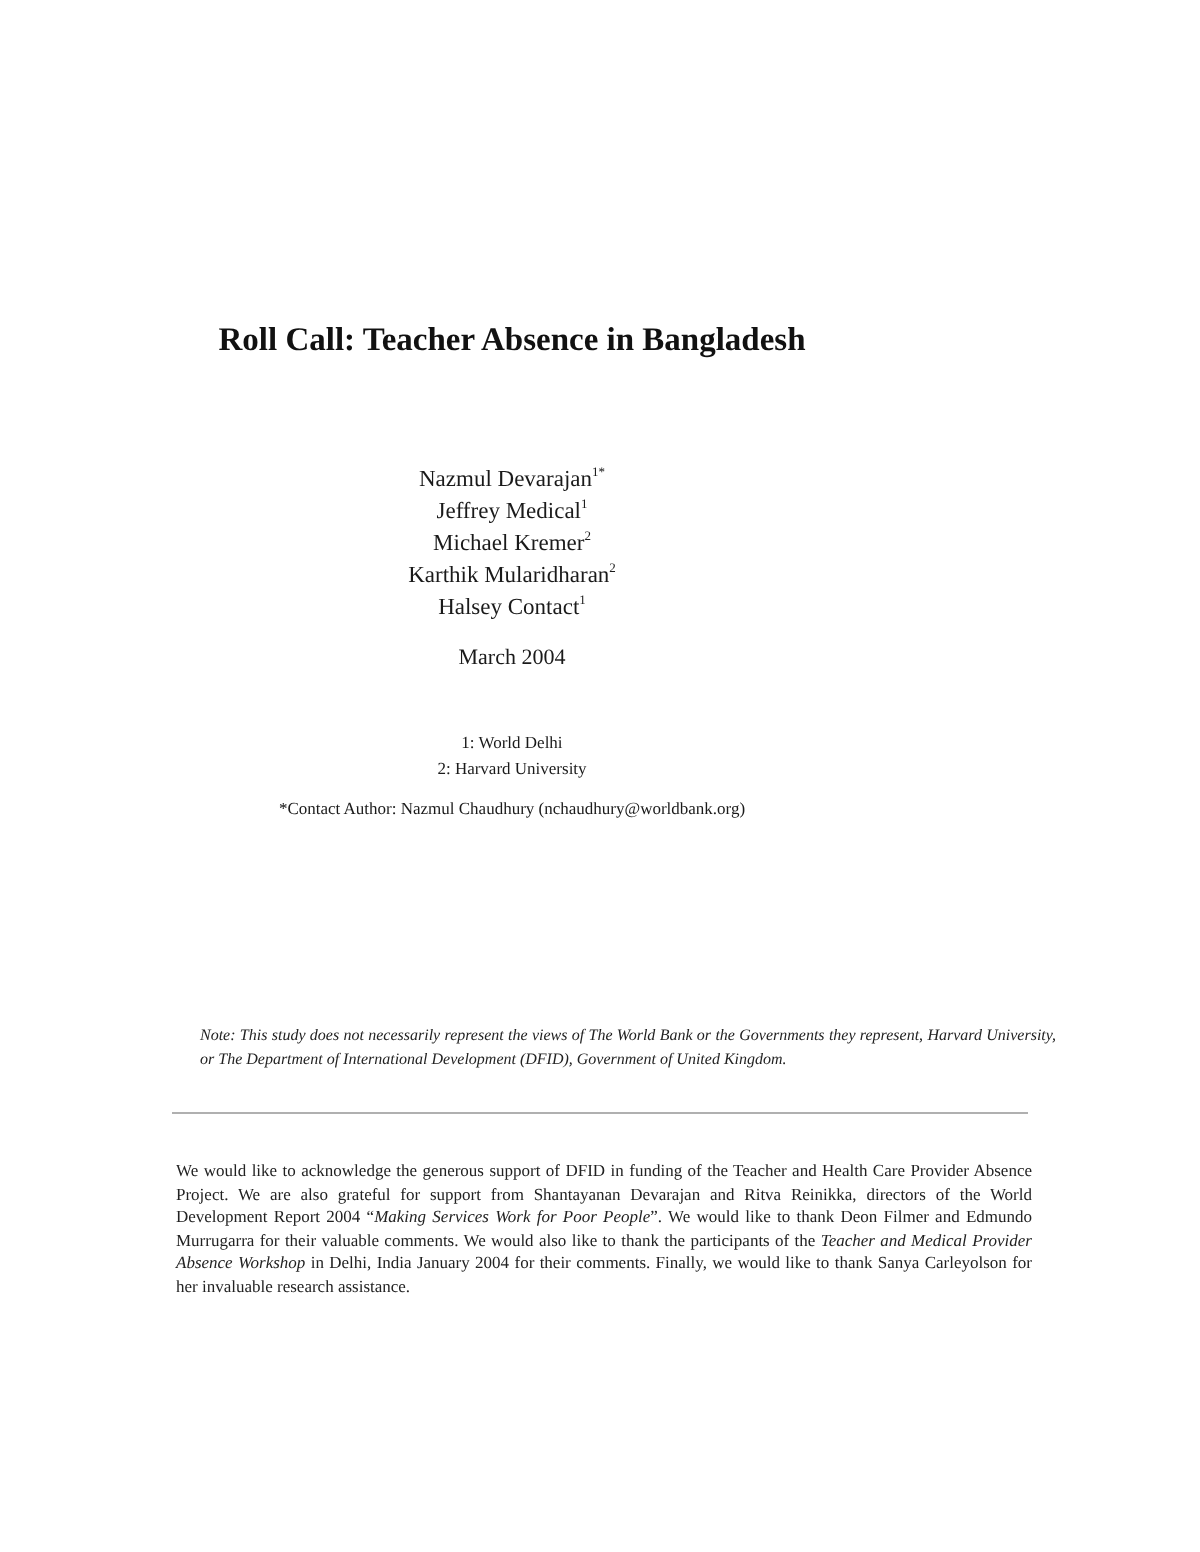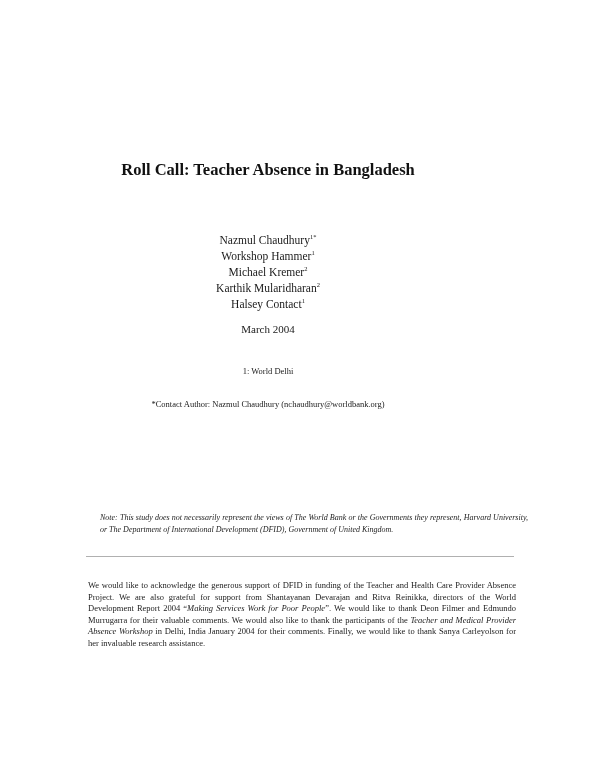--- a/index.html
+++ b/index.html
@@ -1,21 +1,21 @@
 <!DOCTYPE html>
 <html><head>
   <meta charset="utf-8">
   <style>
     html, body { margin: 0; padding: 0; background: #ffffff; }
     body {
       width: 600px; height: 776px; position: relative; overflow: hidden;
       font-family: "Liberation Serif", "DejaVu Serif", serif; color: #1a1a1a;
     }
     .abs { position: absolute; }
-    .center { left: 12px; width: 512px; text-align: center; }
+    .center { left: 0; width: 512px; text-align: center; }
     .title {
       top: 160px; font-size: 16.5px; font-weight: bold; color: #111;
     }
     .authors { top: 232px; font-size: 11.5px; line-height: 16px; }
     .authors div { white-space: nowrap; }
     .authors sup { font-size: 6.5px; vertical-align: 5px; line-height: 0; }
     .date { top: 323px; font-size: 11px; }
     .aff { top: 365px; font-size: 8.5px; line-height: 13px; }
     .contact { top: 399px; font-size: 8.5px; }
     .note {
@@ -30,31 +30,32 @@
       text-align: justify; color: #222;
     }
     .ack i { }
   </style>
 </head>
 <body>
 
 <div class="abs center title">Roll Call: Teacher Absence in Bangladesh</div>
 
 <div class="abs center authors">
-  <div><span>Nazmul Chaudhury</span><sup>1*</sup></div>
-  <div><span>Workshop Hammer</span><sup>1</sup></div>
+  <div><span>Nazmul Devarajan</span><sup>1*</sup></div>
+  <div><span>Jeffrey Medical</span><sup>1</sup></div>
   <div><span>Michael Kremer</span><sup>2</sup></div>
   <div><span>Karthik Mularidharan</span><sup>2</sup></div>
   <div><span>Halsey Contact</span><sup>1</sup></div>
 </div>
 
 <div class="abs center date">March 2004</div>
 
 <div class="abs center aff">
   <div>1: World Delhi</div>
+  <div>2: Harvard University</div>
 </div>
 
 <div class="abs center contact">*Contact Author: Nazmul Chaudhury (nchaudhury@worldbank.org)</div>
 
 <div class="abs note">Note: This study does not necessarily represent the views of The World Bank or the Governments they represent, Harvard University, or The Department of International Development (DFID), Government of United Kingdom.</div>
 
 <div class="abs rule"></div>
 
 <div class="abs ack"><span>We would like to acknowledge the generous support of DFID in funding of the Teacher and Health Care Provider Absence Project.  We are also grateful for support from Shantayanan Devarajan and Ritva Reinikka, directors of the World Development Report 2004 “</span><i>Making Services Work for Poor People</i><span>”.  We would like to thank Deon Filmer and Edmundo Murrugarra for their valuable comments.  We would also like to thank the participants of the </span><i>Teacher and Medical Provider Absence Workshop</i><span> in Delhi, India January 2004 for their comments.  Finally, we would like to thank Sanya Carleyolson for her invaluable research assistance.</span></div>
 

